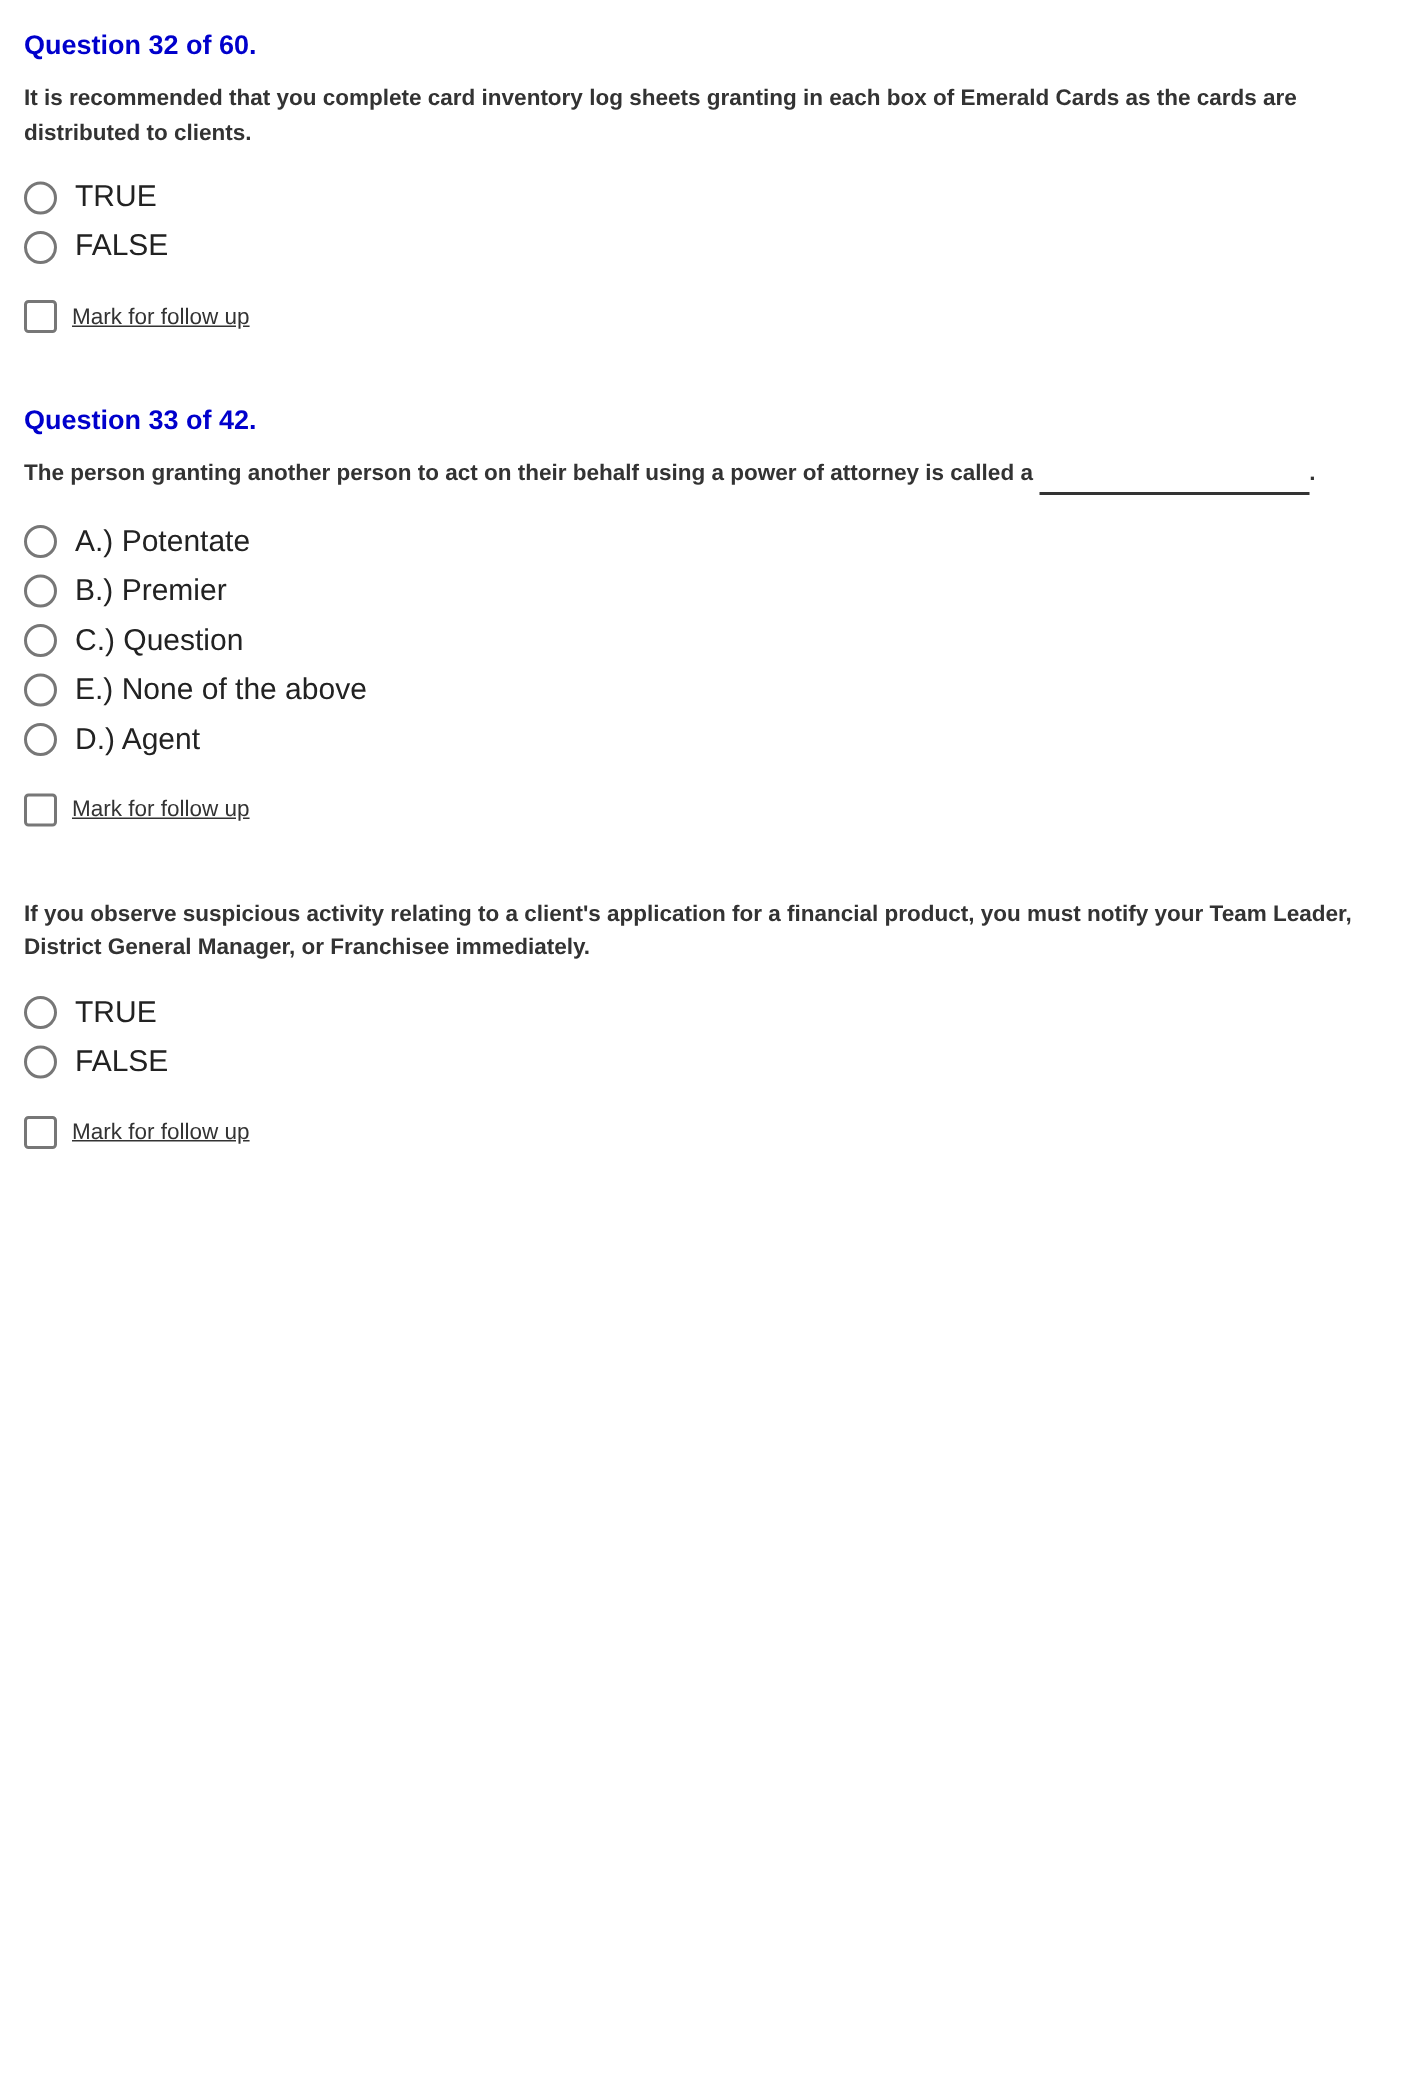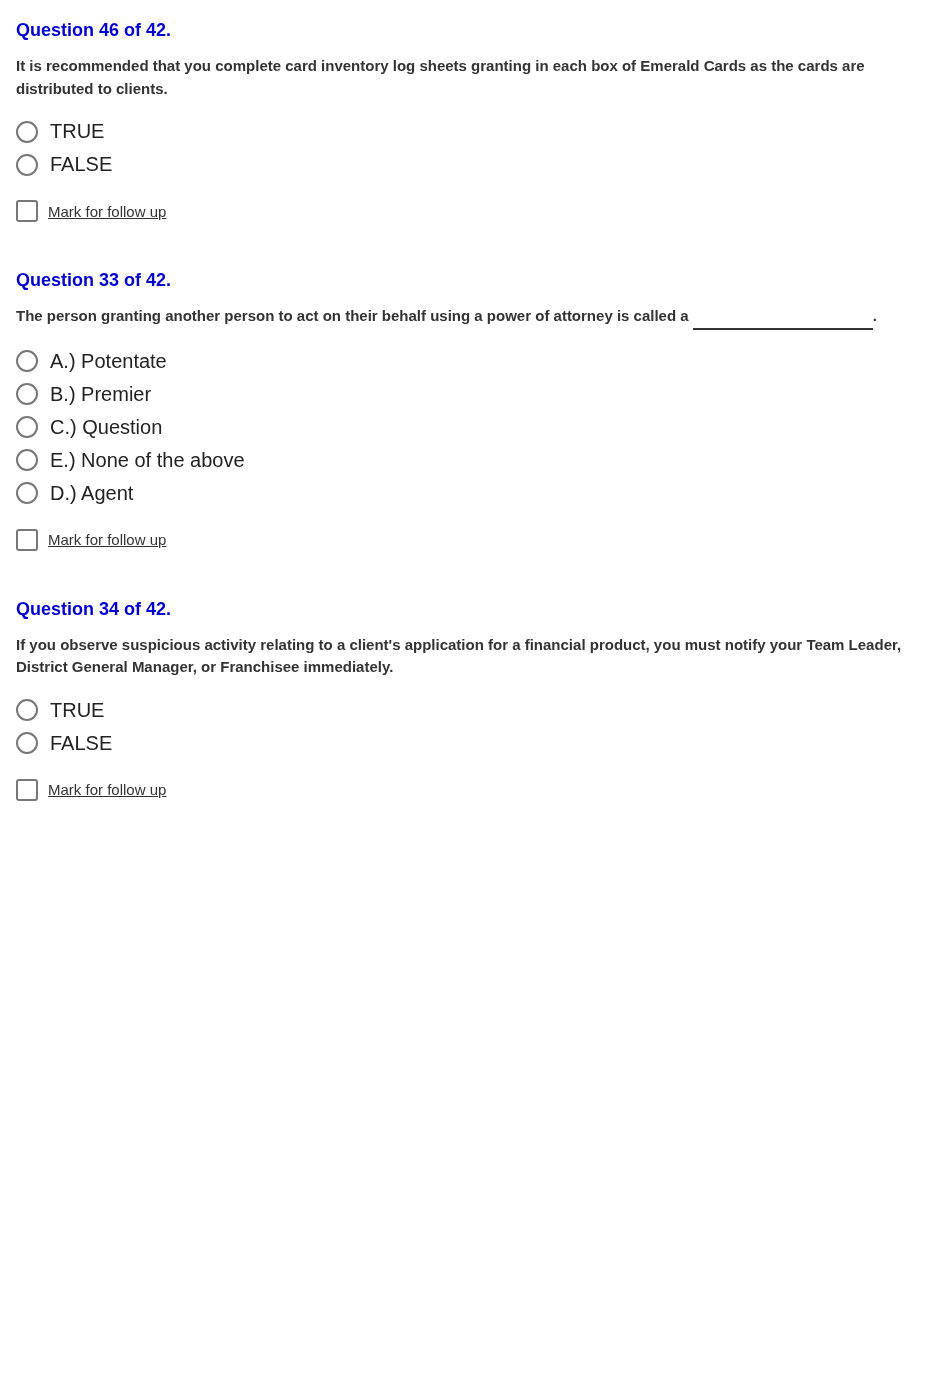--- a/index.html
+++ b/index.html
@@ -85,21 +85,21 @@
       margin-right: 10px;
       flex-shrink: 0;
       background: #ffffff;
       cursor: pointer;
     }
   </style>
 </head>
 <body>
 
 <div class="question-block">
-  <div class="question-title">Question 46 of 42.</div>
+  <div class="question-title">Question 32 of 60.</div>
   <div class="question-text">It is recommended that you complete card inventory log sheets granting in each box of Emerald Cards as the cards are distributed to clients.</div>
   <ul class="options-list">
     <li>
       <span class="radio-btn"></span>
       <span>TRUE</span>
     </li>
     <li>
       <span class="radio-btn"></span>
       <span>FALSE</span>
     </li>
@@ -137,21 +137,20 @@
       <span>D.) Agent</span>
     </li>
   </ul>
   <div class="mark-followup">
     <span class="checkbox-btn"></span>
     <span>Mark for follow up</span>
   </div>
 </div>
 
 <div class="question-block">
-  <div class="question-title">Question 34 of 42.</div>
   <div class="question-text">If you observe suspicious activity relating to a client's application for a financial product, you must notify your Team Leader, District General Manager, or Franchisee immediately.</div>
   <ul class="options-list">
     <li>
       <span class="radio-btn"></span>
       <span>TRUE</span>
     </li>
     <li>
       <span class="radio-btn"></span>
       <span>FALSE</span>
     </li>

